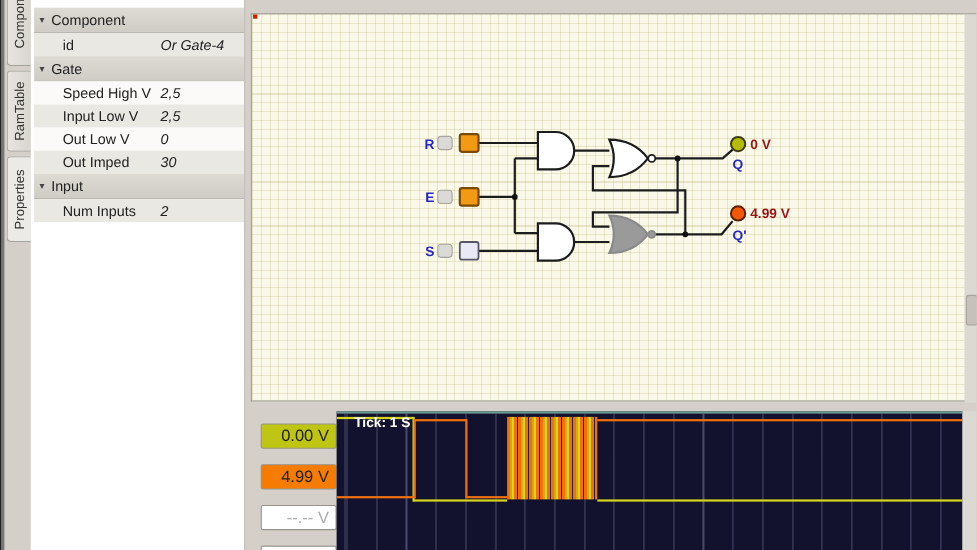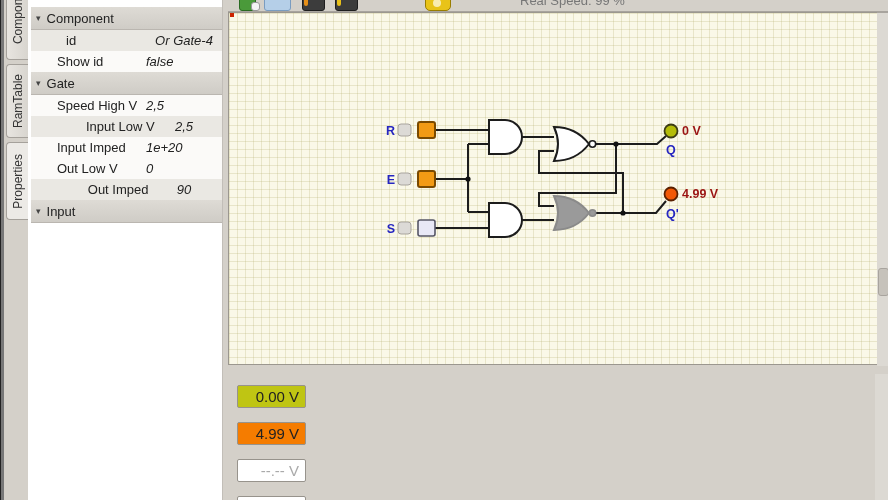--- a/index.html
+++ b/index.html
@@ -9,21 +9,21 @@
   
   .tabrail{position:absolute;left:4px;top:0;width:24px;height:500px;background:#d4d0c9;}
   .vtab{position:absolute;left:2px;width:21px;background:linear-gradient(90deg,#e8e5e0,#d8d5cf);border:1px solid #a5a19b;border-right:none;border-radius:4px 0 0 4px;display:flex;align-items:center;justify-content:center;}
   .vtab span{writing-mode:vertical-rl;transform:rotate(180deg);font-size:12px;color:#333;white-space:nowrap;}
   .vtab.active{background:#eceae6;}
   
   .props{position:absolute;left:28px;top:0;width:194px;height:500px;background:#fff;overflow:hidden;}
   .sec-header{position:relative;margin-left:3px;height:22px;background:linear-gradient(#dedbd5,#cfccc6);border-bottom:1px solid #bab6b0;display:flex;align-items:center;font-size:13px;color:#222;}
   .sec-header .tri{font-size:9px;color:#444;margin:0 6px 0 5px;}
   .prow{position:relative;margin-left:3px;height:21px;display:flex;align-items:center;font-size:13px;color:#222;background:#fbfaf8;}
-  .prow.alt{background:#eae8e3;justify-content:center;}
+  .prow.alt{background:#eae8e3;}
   .prow .lbl{margin-left:26px;width:86px;overflow:hidden;white-space:nowrap;}
   .prow .val{margin-left:3px;white-space:nowrap;font-style:italic;}
   .props-topstrip{height:7px;background:#fff;border-left:3px solid #fff;}
   
   .splitter{position:absolute;left:222px;top:0;width:6px;height:500px;background:#d4d0c9;border-left:1px solid #c2beb8;}
   
   .toolbar{position:absolute;left:228px;top:0;width:660px;height:11px;background:#d4d0c9;border-bottom:1px solid #a8a49e;overflow:hidden;}
   .tb-ico{position:absolute;border-radius:3px;}
   .tb-text{position:absolute;top:-7px;font-size:13px;color:#777;white-space:nowrap;}
   
@@ -71,70 +71,54 @@
     <div class="props-topstrip"></div>
 
     <div class="sec-header">
       <span class="tri">▾</span>
       <span>Component</span>
       </div>
     <div class="prow alt">
       <span class="lbl">id</span>
       <span class="val">Or Gate-4</span>
       </div>
-    <div class="prow">
-      <span class="lbl">Show id</span>
-      <span class="val">false</span>
-      </div>
 
     <div class="sec-header">
       <span class="tri">▾</span>
       <span>Gate</span>
       </div>
     <div class="prow">
       <span class="lbl">Speed High V</span>
       <span class="val">2,5</span>
       </div>
     <div class="prow alt">
       <span class="lbl">Input Low V</span>
       <span class="val">2,5</span>
       </div>
     <div class="prow">
-      <span class="lbl">Input Imped</span>
-      <span class="val">1e+20</span>
-      </div>
-    <div class="prow">
       <span class="lbl">Out Low V</span>
       <span class="val">0</span>
       </div>
     <div class="prow alt">
       <span class="lbl">Out Imped</span>
-      <span class="val">90</span>
+      <span class="val">30</span>
       </div>
 
     <div class="sec-header">
       <span class="tri">▾</span>
       <span>Input</span>
       </div>
+    <div class="prow alt">
+      <span class="lbl">Num Inputs</span>
+      <span class="val">2</span>
+      </div>
   </div>
 
   <div class="splitter"></div>
 
-  <div class="toolbar">
-    <div class="tb-ico" style="left:11px;top:-8px;width:15px;height:17px;background:#4a9a3a;border:1px solid #2a6a22;"></div>
-    <div class="tb-ico" style="left:23px;top:2px;width:7px;height:7px;background:#f4f4f4;border:1px solid #999;"></div>
-    <div class="tb-ico" style="left:36px;top:-6px;width:25px;height:15px;background:#b5cfe8;border:1px solid #7a9cc0;"></div>
-    <div class="tb-ico" style="left:74px;top:-8px;width:21px;height:17px;background:#3c3c3c;border:1px solid #1e1e1e;"></div>
-    <div class="tb-ico" style="left:76px;top:-2px;width:4px;height:8px;background:#e89018;"></div>
-    <div class="tb-ico" style="left:107px;top:-8px;width:21px;height:17px;background:#3c3c3c;border:1px solid #1e1e1e;"></div>
-    <div class="tb-ico" style="left:109px;top:-2px;width:4px;height:8px;background:#e8c018;"></div>
-    <div class="tb-ico" style="left:197px;top:-7px;width:24px;height:16px;background:#e8c318;border:1px solid #997d00;border-radius:5px;"></div>
-    <div class="tb-ico" style="left:205px;top:-1px;width:8px;height:8px;background:#f8ecb0;border-radius:50%;"></div>
-    <div class="tb-text" style="left:292px;">Real Speed: 99 %</div>
-  </div>
 
   <div class="canvas">
     <svg width="649" height="353" viewBox="0 0 649 353">
 
       <rect x="1" y="0" width="4" height="4" fill="#cc2200"></rect>
 
       <g stroke="#1c1c1c" stroke-width="2" fill="none">
         <path d="M206 117 H260"></path>
         <path d="M206 215 H260"></path>
         <path d="M206 166 H239"></path>
@@ -191,15 +175,32 @@
     <div class="thumb"></div>
   </div>
 
   <div class="plot-left">
     <div class="vbox" style="top:11px;background:#bfc513;">0.00 V</div>
     <div class="vbox" style="top:48px;background:#f57c00;">4.99 V</div>
     <div class="vbox" style="top:85px;background:#ffffff;color:#aaa;">--.-- V</div>
     <div class="vbox" style="top:122px;background:#ffffff;color:#aaa;"></div>
   </div>
 
+  <div class="wave">
+    <div class="grid"></div>
+    <div id="wave-traces">
+        <div class="seg" style="left: 0px; width: 69.987px; top: 3px; background: rgb(214, 214, 28);"></div>
+        <div class="seg" style="left: 69.987px; width: 84.781px; top: 78px; background: rgb(214, 214, 28);"></div>
+        <div class="vline" style="left: 68.987px; top: 3px; height: 77px; background: rgb(214, 214, 28);"></div>
+        <div class="osc" style="left: 154.768px; width: 82.2205px;"></div>
+        <div class="seg" style="left: 236.988px; width: 332.012px; top: 78px; background: rgb(214, 214, 28);"></div>
+        <div class="seg" style="left: 0px; width: 71.0112px; top: 75px; background: rgb(240, 112, 16);"></div>
+        <div class="seg" style="left: 71.0112px; width: 46.9994px; top: 5px; background: rgb(240, 112, 16);"></div>
+        <div class="vline" style="left: 70.0112px; top: 5px; height: 72px; background: rgb(240, 112, 16);"></div>
+        <div class="seg" style="left: 118.011px; width: 36.7574px; top: 75px; background: rgb(240, 112, 16);"></div>
+        <div class="vline" style="left: 117.011px; top: 5px; height: 72px; background: rgb(240, 112, 16);"></div>
+        <div class="seg" style="left: 236.988px; width: 332.012px; top: 5px; background: rgb(240, 112, 16);"></div>
+      </div>
+    <div class="tick-label">Tick: 1 S</div>
+  </div>
   <div class="plot-scroll"></div>
 
 </div>
 
 </body></html>

